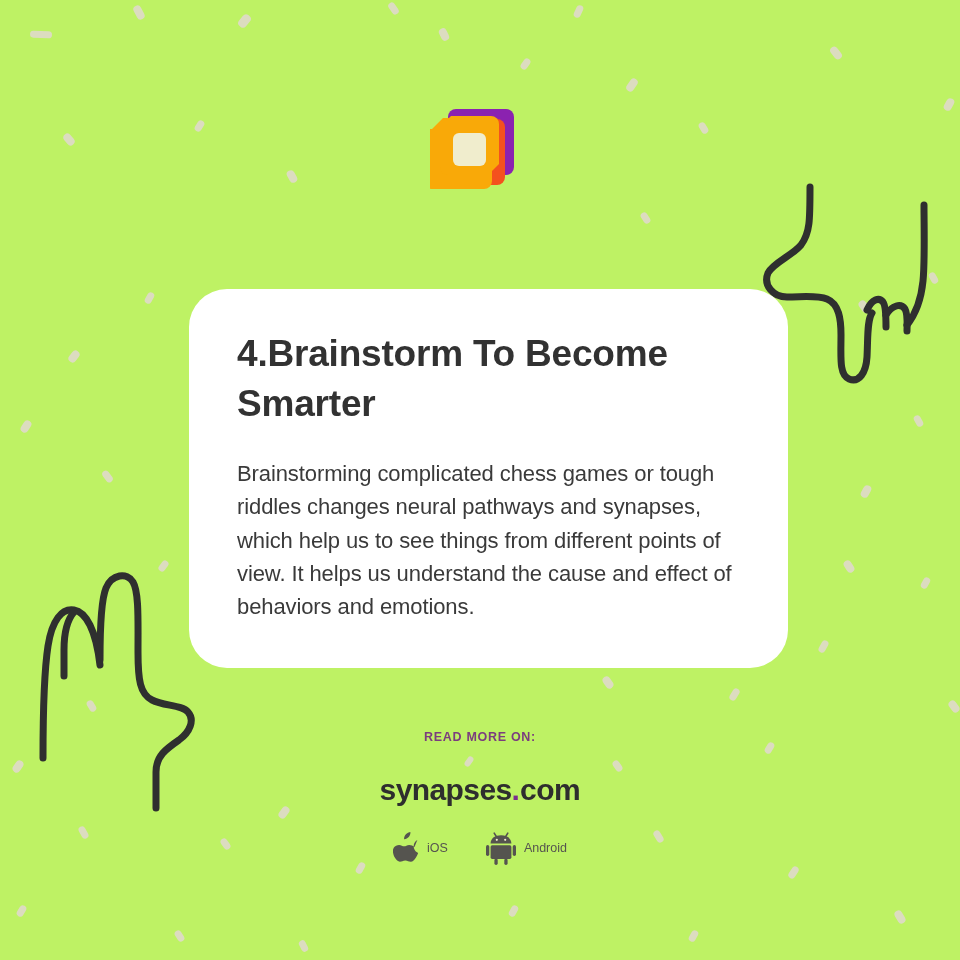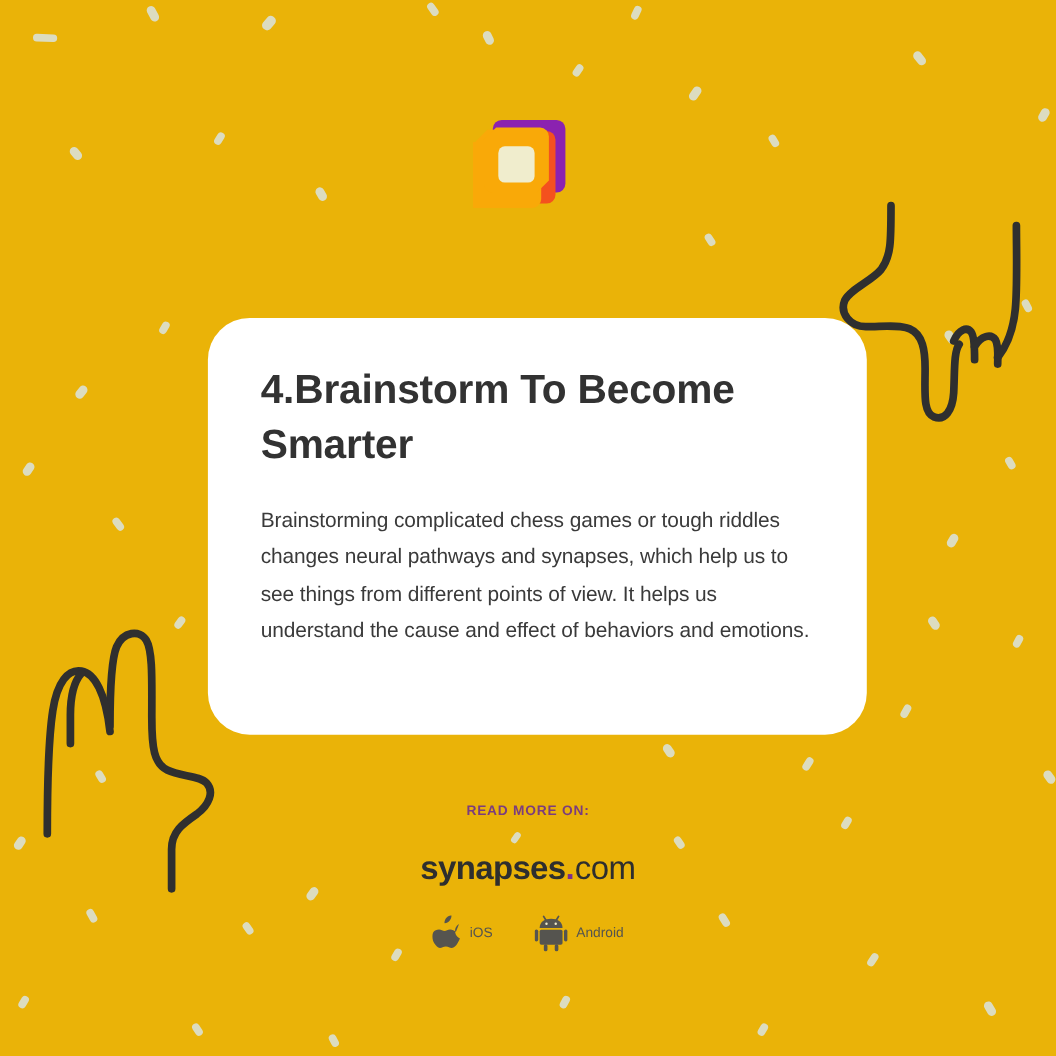--- a/index.html
+++ b/index.html
@@ -10,21 +10,21 @@
     width: 960px;
     height: 960px;
     overflow: hidden;
     font-family: "Liberation Sans", sans-serif;
     background: #f0edcd;
   }
   #stage {
     position: relative;
     width: 960px;
     height: 960px;
-    background: #eab308;
+    background: #bef264;
     overflow: hidden;
   }
 
   
   #speckles {
     position: absolute;
     inset: 0;
     pointer-events: none;
   }
   .speck {
@@ -74,21 +74,21 @@
   #card-title {
     margin: 0;
     font-size: 37px;
     line-height: 50px;
     font-weight: bold;
     color: #323232;
     letter-spacing: -0.2px;
   }
   #card-body {
     margin: 28px 0 0 0;
-    font-size: 19px;
+    font-size: 22px;
     line-height: 33.3px;
     color: #3a3a3a;
     letter-spacing: -0.1px;
   }
 
   
   #footer {
     position: absolute;
     left: 0;
     top: 730px;
@@ -104,21 +104,21 @@
   }
   #wordmark {
     margin-top: 31px;
     font-size: 30px;
     color: #2e2e2e;
     line-height: 1;
     white-space: nowrap;
   }
   #wordmark .ds-name { font-weight: bold; letter-spacing: -0.6px; }
   #wordmark .ds-dot  { color: #7b2d8e; font-weight: bold; }
-  #wordmark .ds-tld  { font-weight: normal; letter-spacing: -0.4px; }
+  #wordmark .ds-tld  { font-weight: bold; letter-spacing: -0.4px; }
 
   #stores {
     margin-top: 26px;
     display: flex;
     justify-content: center;
     align-items: center;
     gap: 38px;
   }
   .store {
     display: flex;

